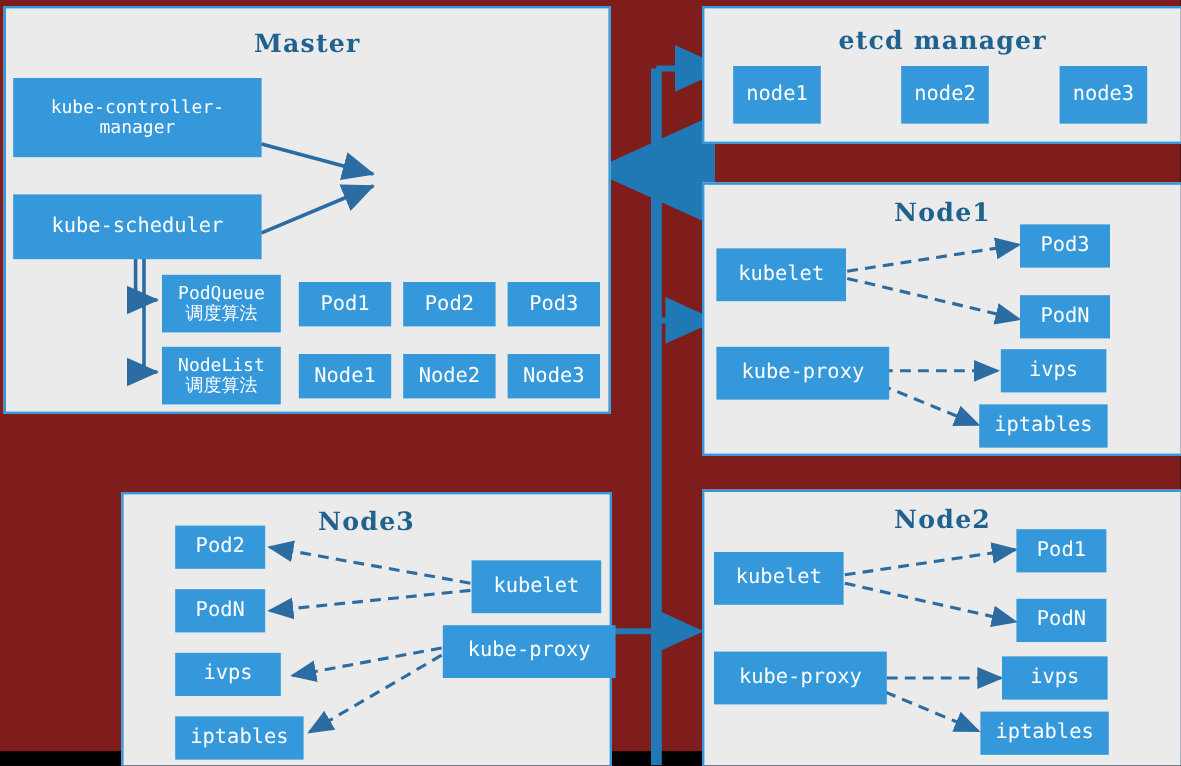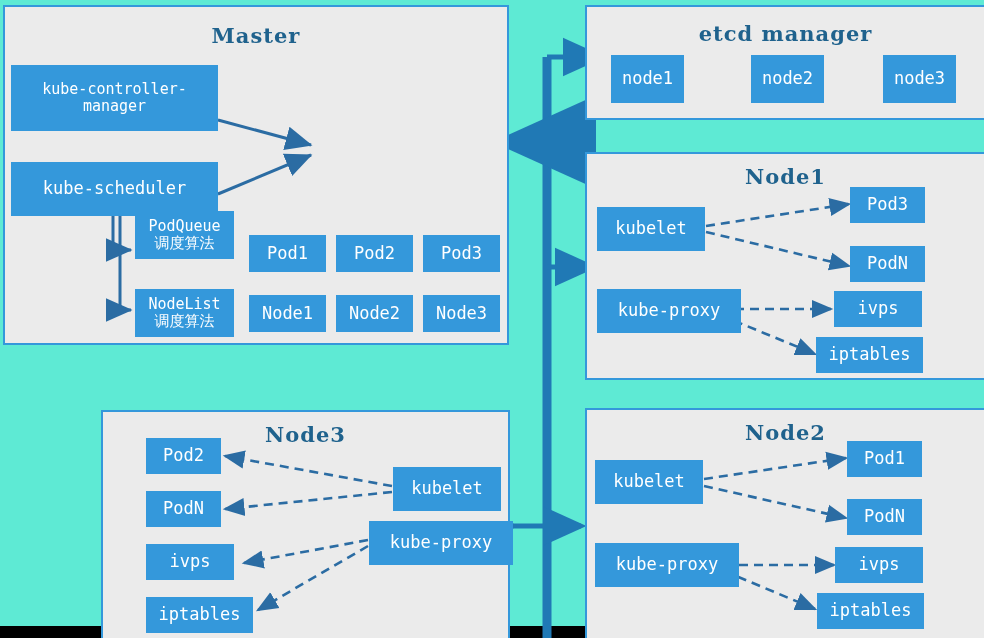--- a/index.html
+++ b/index.html
@@ -1,20 +1,20 @@
 <!DOCTYPE html>
 <html><head>
 <meta charset="utf-8">
 <style>
   html,body{margin:0;padding:0;background:#000;}
   body{
     width:984px;height:638px;position:relative;overflow:hidden;
     font-family:"DejaVu Sans Mono","Liberation Mono",monospace;
   }
-  #canvas{position:absolute;inset:0;width:984px;height:626px;background:#5eead4;}
+  #canvas{position:absolute;inset:0;width:984px;height:626px;background:#7f1d1d;}
 
   
   .panel{
     position:absolute;
     background:#ebebeb;
     border:2px solid #3498db;
     box-sizing:border-box;
   }
   .panel-title{
     position:absolute;
@@ -100,21 +100,21 @@
       <path d="M103,208 L113,221 L93,221 z" fill="#2b6ca3" transform="translate(5,-13)"></path>
       <path d="M110,208 L120,221 L100,221 z" fill="#2b6ca3" transform="translate(5,-13)"></path>
     </svg>
 
     <div class="box" style="left:6px;top:155px;width:207px;height:54px;">kube-scheduler</div>
 
     <div class="box two-line" style="left:6px;top:58px;width:207px;height:66px;">kube-controller-
 manager</div>
 
 
-    <div class="box two-line" style="left:130px;top:204px;width:99px;height:48px;">PodQueue
+    <div class="box two-line" style="left:130px;top:222px;width:99px;height:48px;">PodQueue
 调度算法</div>
 
     <div class="box two-line" style="left:130px;top:282px;width:99px;height:48px;">NodeList
 调度算法</div>
 
     <div class="box" style="left:244px;top:228px;width:77px;height:37px;">Pod1</div>
     <div class="box" style="left:331px;top:228px;width:77px;height:37px;">Pod2</div>
     <div class="box" style="left:418px;top:228px;width:77px;height:37px;">Pod3</div>
 
     <div class="box" style="left:244px;top:288px;width:77px;height:37px;">Node1</div>

